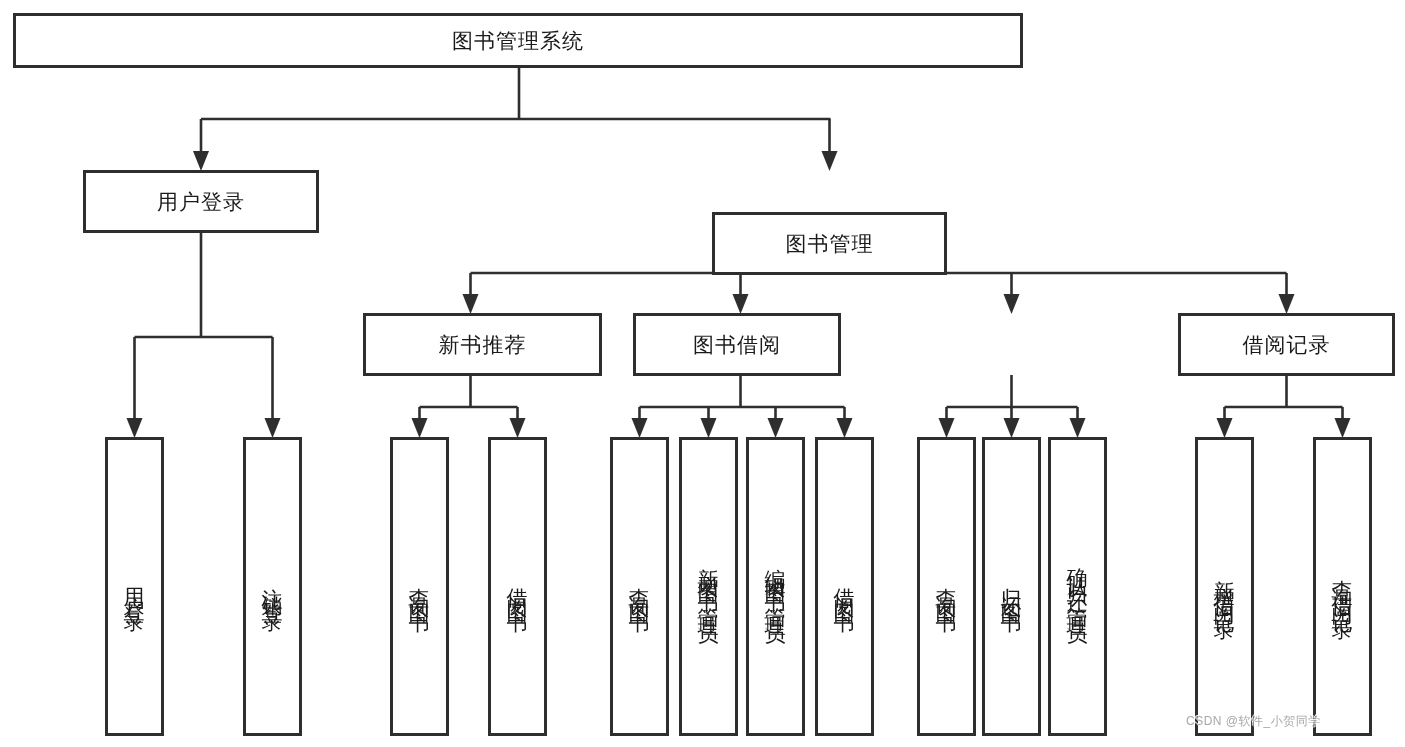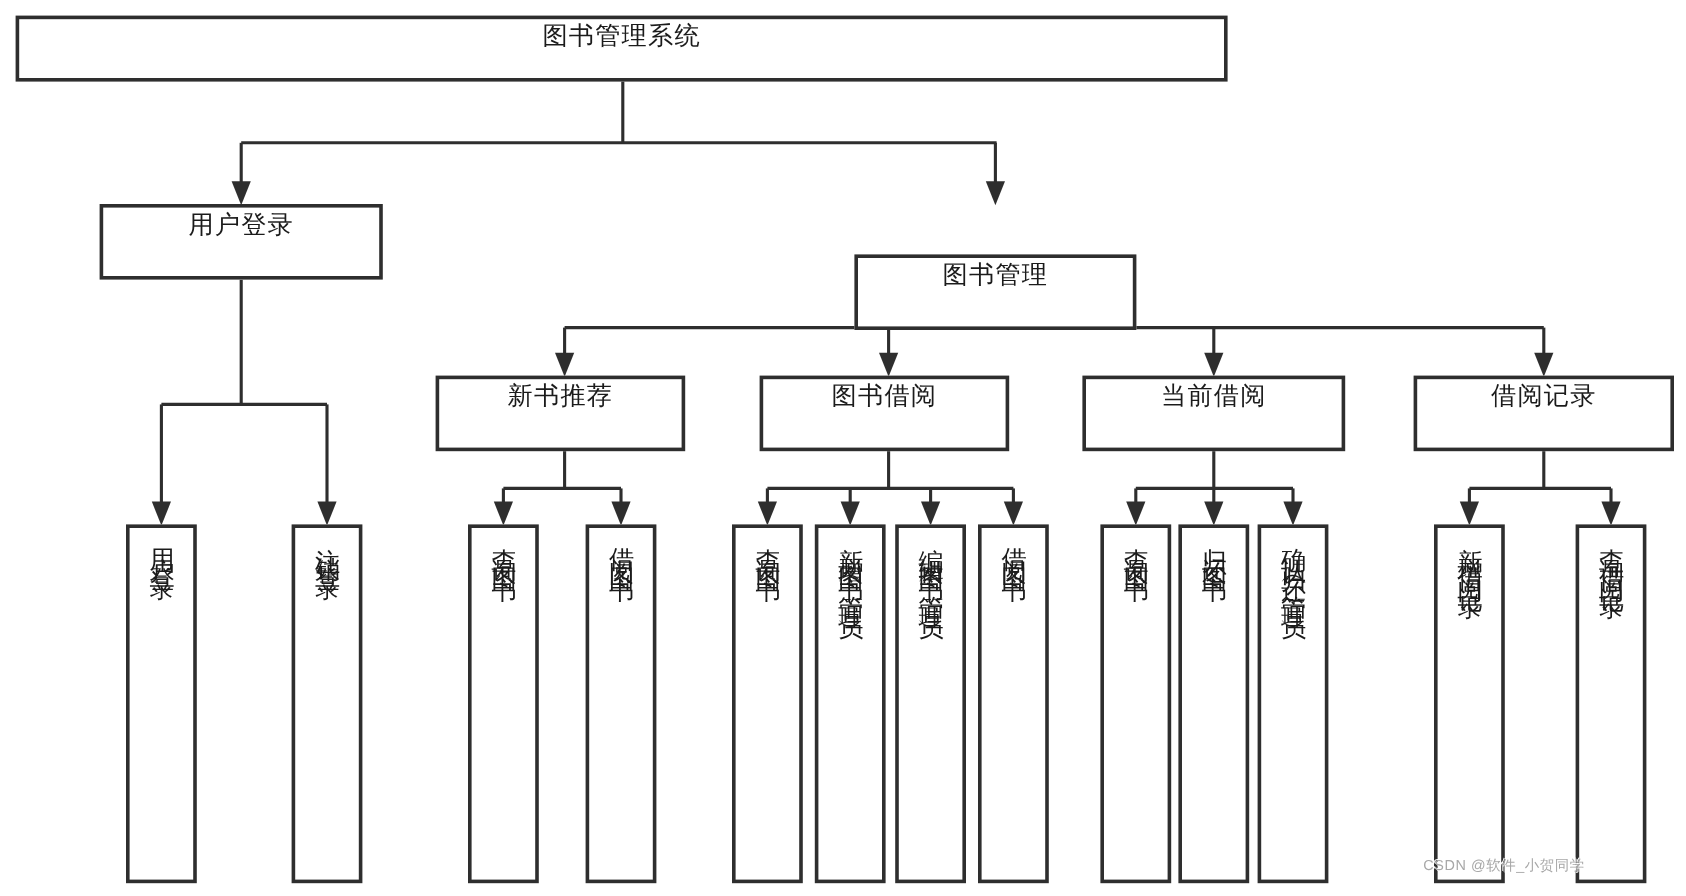--- a/index.html
+++ b/index.html
@@ -5,29 +5,29 @@
   :root { --line:#2e2e2e; --text:#1b1b1b; --wm:#a8a8a8; }
   html,body { margin:0; padding:0; background:#ffffff; }
   .canvas {
     position:relative; width:1405px; height:747px; background:#ffffff;
     font-family:"Liberation Sans","DejaVu Sans",sans-serif; color:var(--text);
     overflow:hidden;
   }
   .connectors { position:absolute; left:0; top:0; pointer-events:none; }
   .box {
     position:absolute; box-sizing:border-box; background:#ffffff;
-    border:3px solid var(--line); display:flex; align-items:flex-start; justify-content:center;
+    border:3px solid var(--line); display:flex; align-items:center; justify-content:center;
     font-size:21px; letter-spacing:1px; white-space:nowrap;
   }
   .root  { left:13px;  top:13px;  width:1010px; height:55px; }
   .lvl2  { top:170px; height:63px; }
   .b-userlogin { left:83px;  width:236px; }
   .b-bookmgmt  { left:712px; width:235px;margin-top:42px; }
   .lvl3  { top:313px; height:63px; }
-  .b-newrec    { left:363px;  width:208px;font-family:Liberation Mono, monospace; }
+  .b-newrec    { left:363px;  width:239px;font-family:Liberation Mono, monospace; }
   .b-borrow    { left:633px;  width:208px; }
   .b-current   { left:902px;  width:219px; }
   .b-record    { left:1178px; width:217px; }
   .leaf  { top:437px; height:299px; width:59px; }
   .vlabel {
     writing-mode:vertical-rl; text-orientation:mixed;
     font-size:21px; line-height:1; letter-spacing:8px; white-space:nowrap;
   }
   .watermark {
     position:absolute; left:1186px; top:713px; font-size:12px;
@@ -122,23 +122,20 @@
   <div class="box lvl2 b-bookmgmt">
     <span>图书管理</span>
   </div>
 
   <div class="box lvl3 b-newrec">
     <span>新书推荐</span>
   </div>
   <div class="box lvl3 b-borrow">
     <span>图书借阅</span>
   </div>
-  <div class="box lvl3 b-current">
-    <span>当前借阅</span>
-  </div>
   <div class="box lvl3 b-record">
     <span>借阅记录</span>
   </div>
 
   <div class="box leaf" style="left:105px">
     <span class="vlabel">用户登录</span>
   </div>
   <div class="box leaf" style="left:243px">
     <span class="vlabel">注销登录</span>
   </div>

